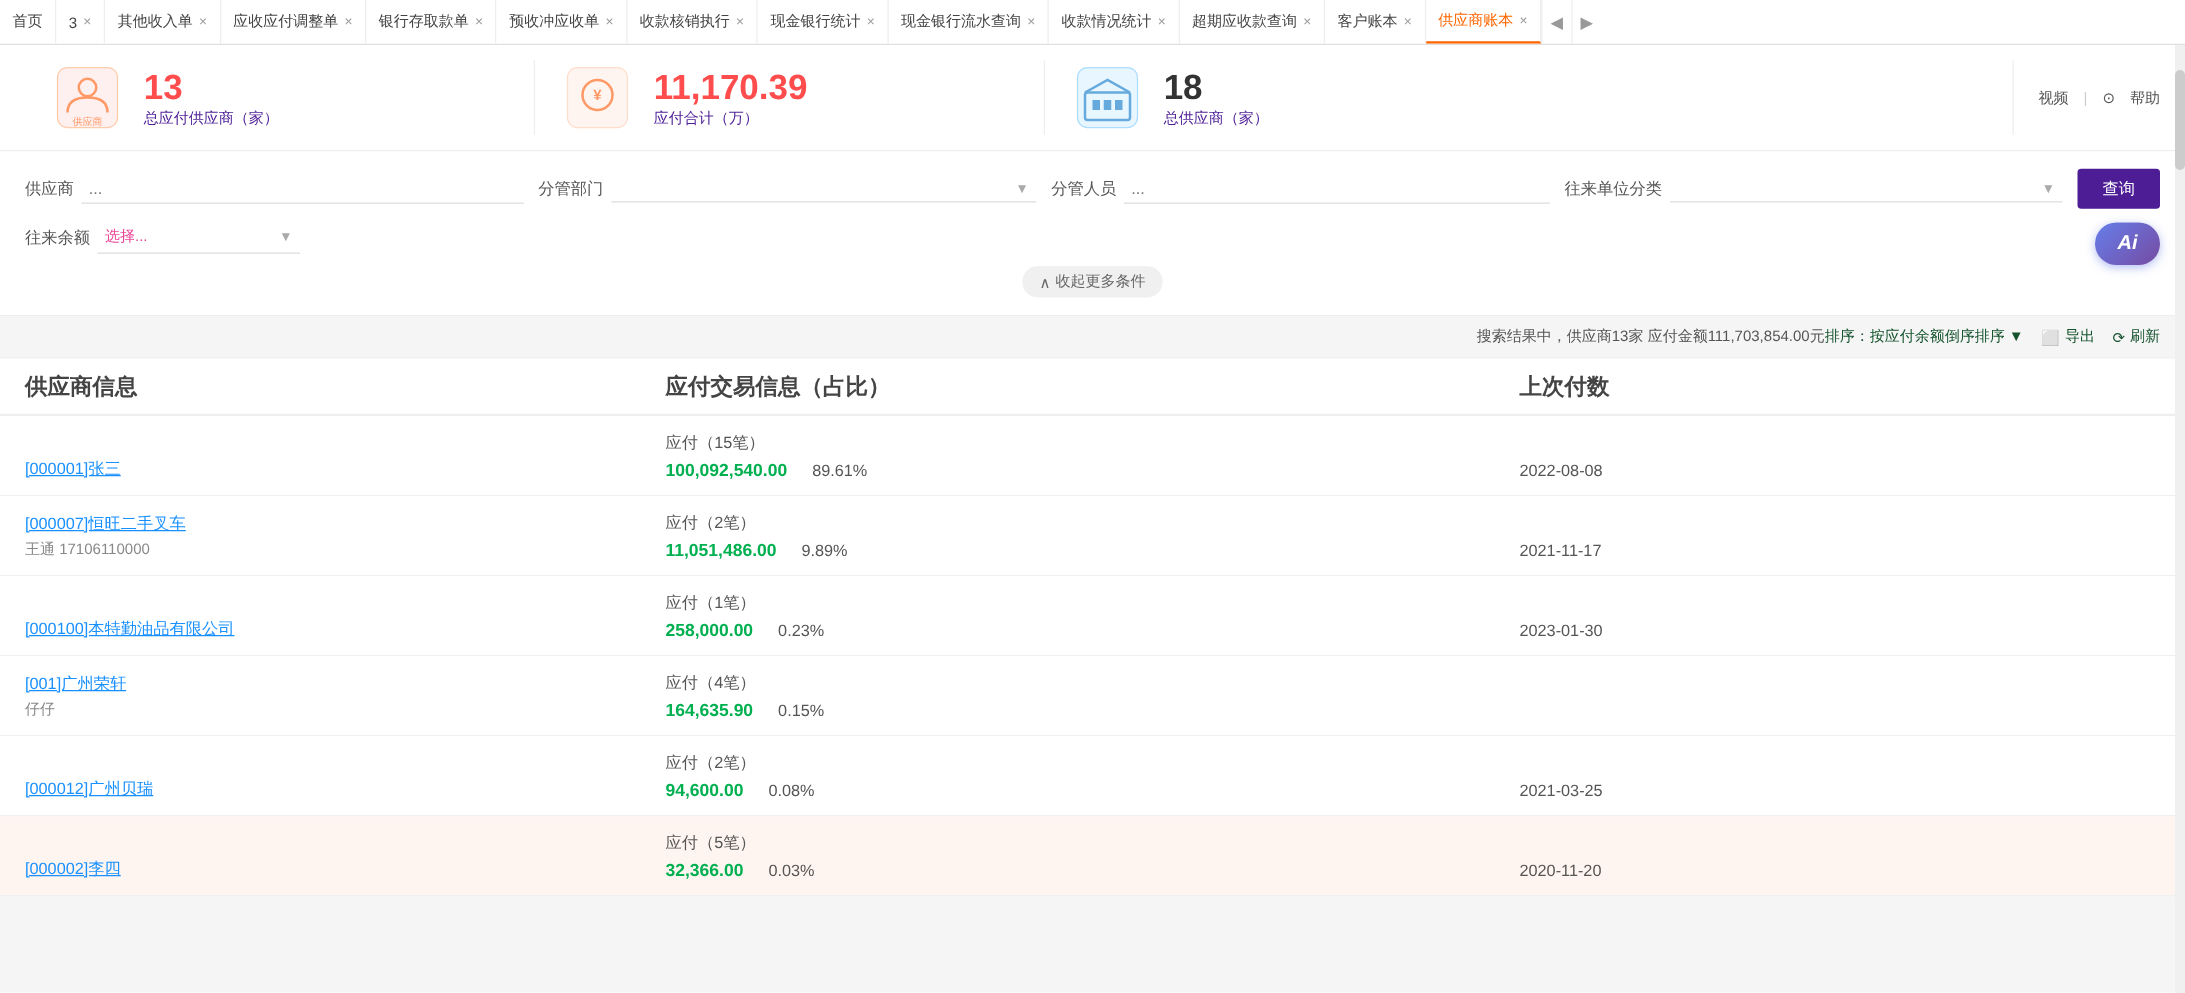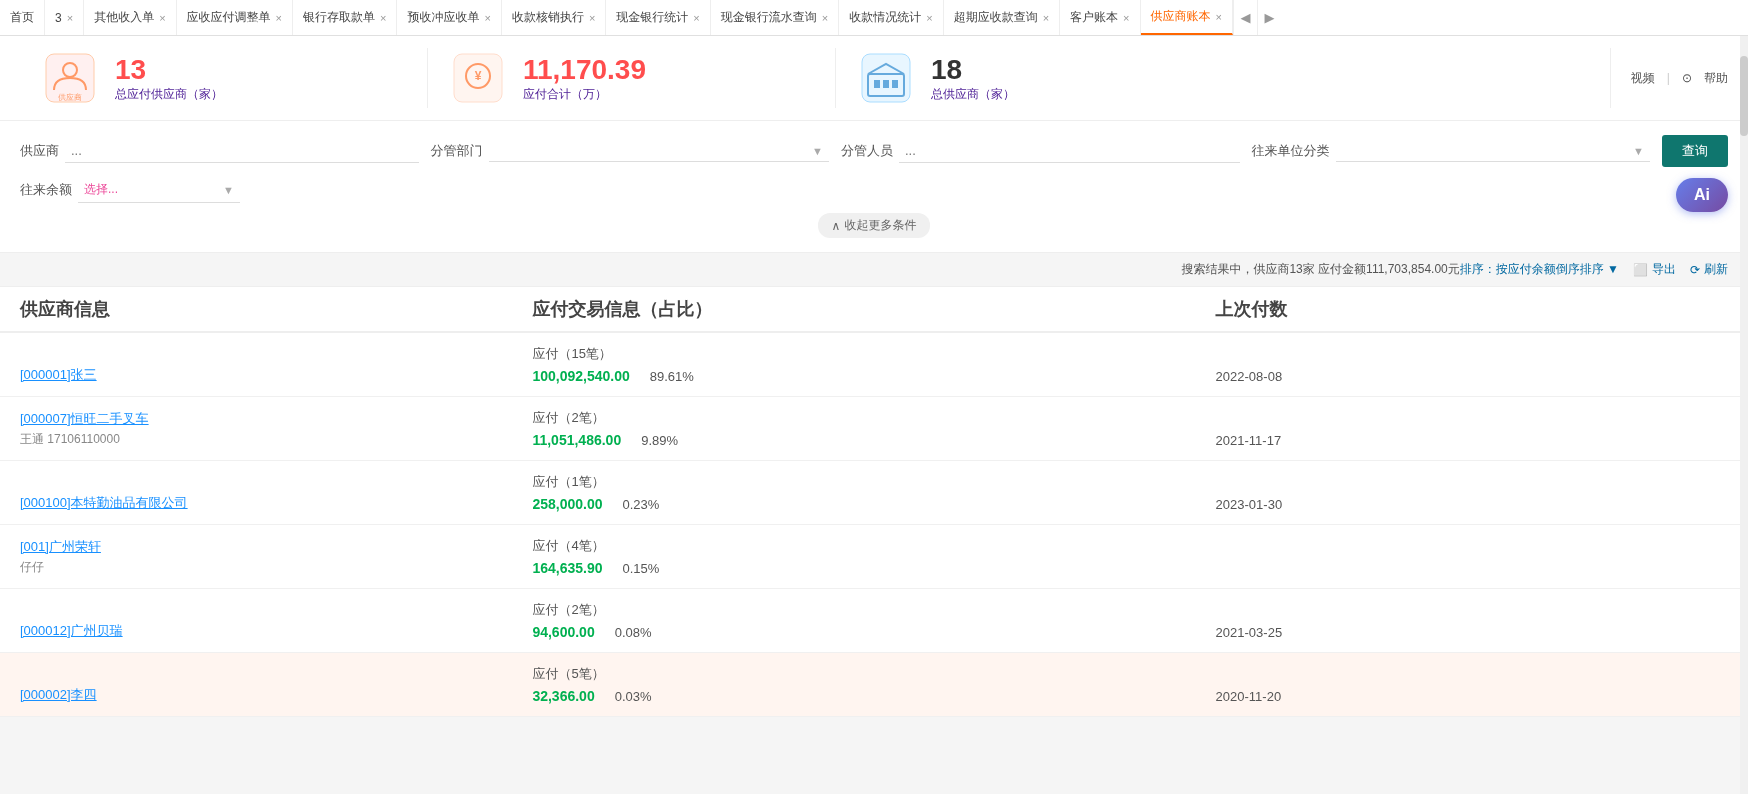--- a/index.html
+++ b/index.html
@@ -127,21 +127,21 @@
       border: none;
       border-bottom: 1px solid #ddd;
       padding: 4px 6px;
       font-size: 13px;
       justify-content: space-between;
       cursor: pointer;
     }
     .filter-select-text { color: #ec4899; font-size: 12px; }
     .chevron-down { color: #aaa; font-size: 11px; }
     .btn-query {
-      background: #0f766e;
+      background: #4c1d95;
       color: #fff;
       border: none;
       padding: 7px 20px;
       font-size: 13px;
       border-radius: 3px;
       cursor: pointer;
       white-space: nowrap;
     }
     .collapse-btn {
       display: flex;
@@ -170,21 +170,21 @@
       padding: 8px 20px;
       font-size: 12px;
       color: #555;
       border-bottom: 1px solid #eee;
     }
     .result-actions {
       display: flex;
       align-items: center;
       gap: 14px;
       font-size: 12px;
-      color: #0369a1;
+      color: #14532d;
     }
     .result-actions .action-btn {
       display: flex;
       align-items: center;
       gap: 4px;
       cursor: pointer;
     }
 
     
     .data-table {
@@ -259,20 +259,21 @@
       right: 20px;
       top: 178px;
       background: linear-gradient(135deg, #667eea, #764ba2);
       color: #fff;
       border-radius: 24px;
       padding: 8px 18px;
       font-size: 16px;
       font-weight: bold;
       cursor: pointer;
       box-shadow: 0 2px 8px rgba(102,126,234,0.5);
+      font-style: italic;
     }
   </style>
 </head>
 <body>
 
 <div class="top-nav">
   <div class="nav-item">
     <span>首页</span>
   </div>
   <div class="nav-item">

